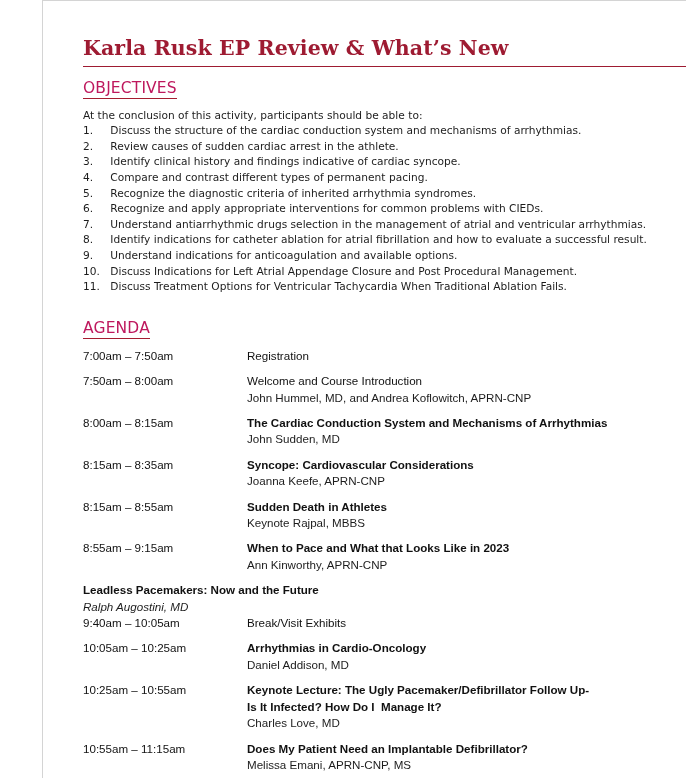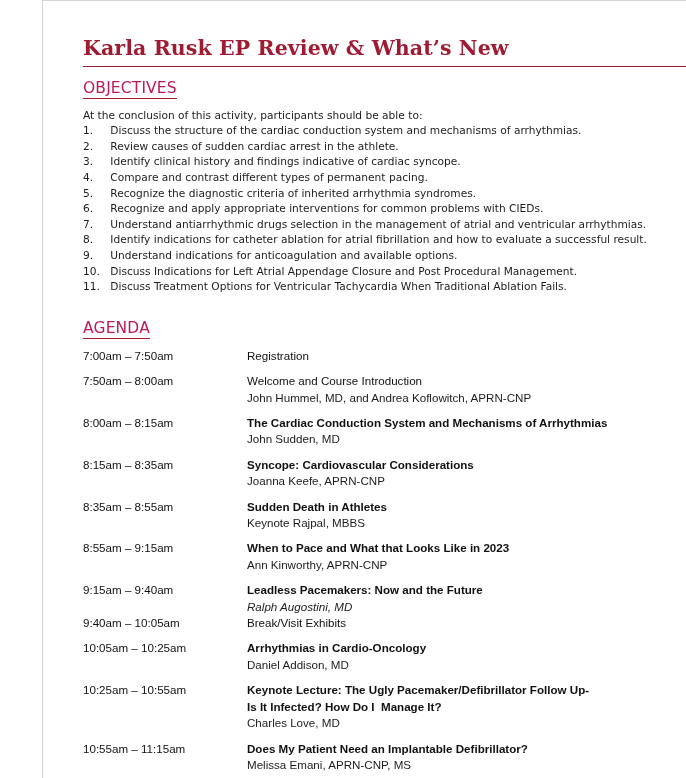--- a/index.html
+++ b/index.html
@@ -232,35 +232,34 @@
           </div>
         </div>
         <div class="agenda-row">
           <div class="agenda-time">8:15am – 8:35am</div>
           <div class="agenda-body">
             <div class="sess-title">Syncope: Cardiovascular Considerations</div>
             <div class="sess-presenter">Joanna Keefe, APRN-CNP</div>
           </div>
         </div>
         <div class="agenda-row">
-          <div class="agenda-time">8:35am – 8:55am</div>
+          <div class="agenda-time">8:15am – 8:55am</div>
           <div class="agenda-body">
             <div class="sess-title">Sudden Death in Athletes</div>
             <div class="sess-presenter">Keynote Rajpal, MBBS</div>
           </div>
         </div>
         <div class="agenda-row">
           <div class="agenda-time">8:55am – 9:15am</div>
           <div class="agenda-body">
             <div class="sess-title">When to Pace and What that Looks Like in 2023</div>
             <div class="sess-presenter">Ann Kinworthy, APRN-CNP</div>
           </div>
         </div>
         <div class="agenda-row tight">
-          <div class="agenda-time">9:15am – 9:40am</div>
           <div class="agenda-body">
             <div class="sess-title">Leadless Pacemakers: Now and the Future</div>
             <div class="sess-presenter italic">Ralph Augostini, MD</div>
           </div>
         </div>
         <div class="agenda-row">
           <div class="agenda-time">9:40am – 10:05am</div>
           <div class="agenda-body">
             <div class="sess-title plain">Break/Visit Exhibits</div>
           </div>

